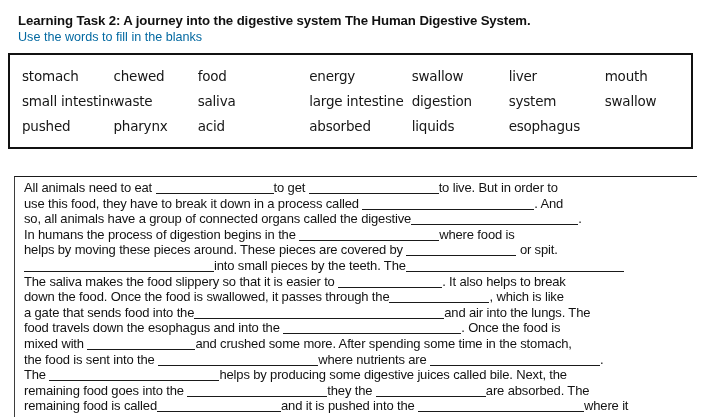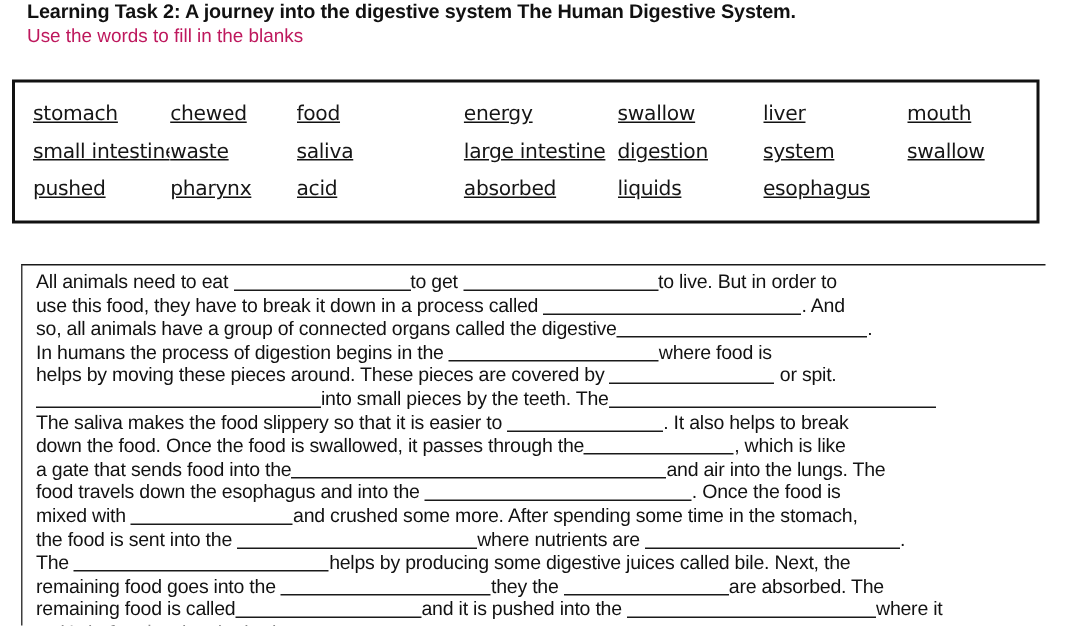--- a/index.html
+++ b/index.html
@@ -13,36 +13,36 @@
     overflow: hidden;
     font-family: "Liberation Sans", sans-serif;
     color: #111111;
     position: relative;
   }
 
   
   .header {
     position: absolute;
     left: 18px;
-    top: 0;
+    top: 13px;
     width: 680px;
   }
   .header-title {
     font-size: 13.2px;
     font-weight: bold;
     letter-spacing: -0.1px;
     line-height: 16px;
     white-space: nowrap;
   }
   .header-sub {
     font-size: 12.6px;
     font-weight: normal;
     line-height: 15px;
     margin-top: 1px;
-    color: #be185d;
+    color: #0369a1;
   }
 
   
   .wordbank {
     position: absolute;
     left: 8px;
     top: 53px;
     width: 685px;
     height: 96px;
     border: 2px solid #111111;
@@ -53,21 +53,20 @@
     position: absolute;
     left: 12px;
     top: 9px;
     right: 4px;
     bottom: 2px;
   }
   .wb-row {
     display: flex;
     height: 25px;
     align-items: flex-start;
-    text-decoration: underline;
   }
   .wb-cell {
     font-size: 13.5px;
     line-height: 25px;
     font-family: "DejaVu Sans", sans-serif;
     letter-spacing: -0.2px;
     color: #161616;
     white-space: nowrap;
     overflow: hidden;
   }

